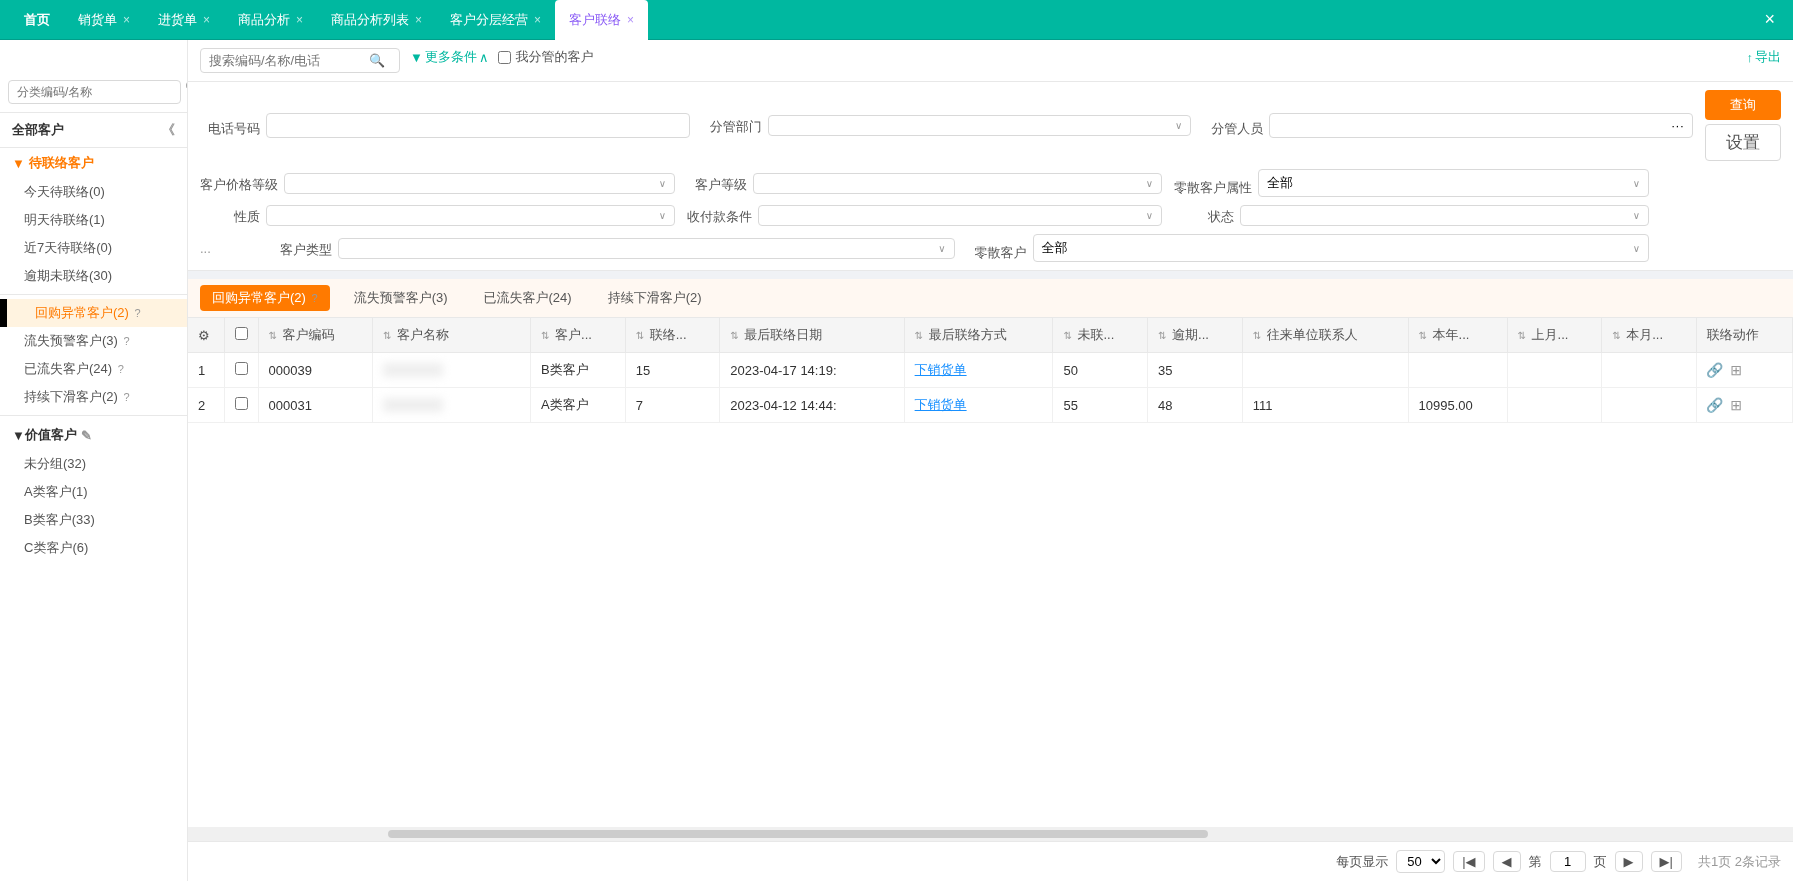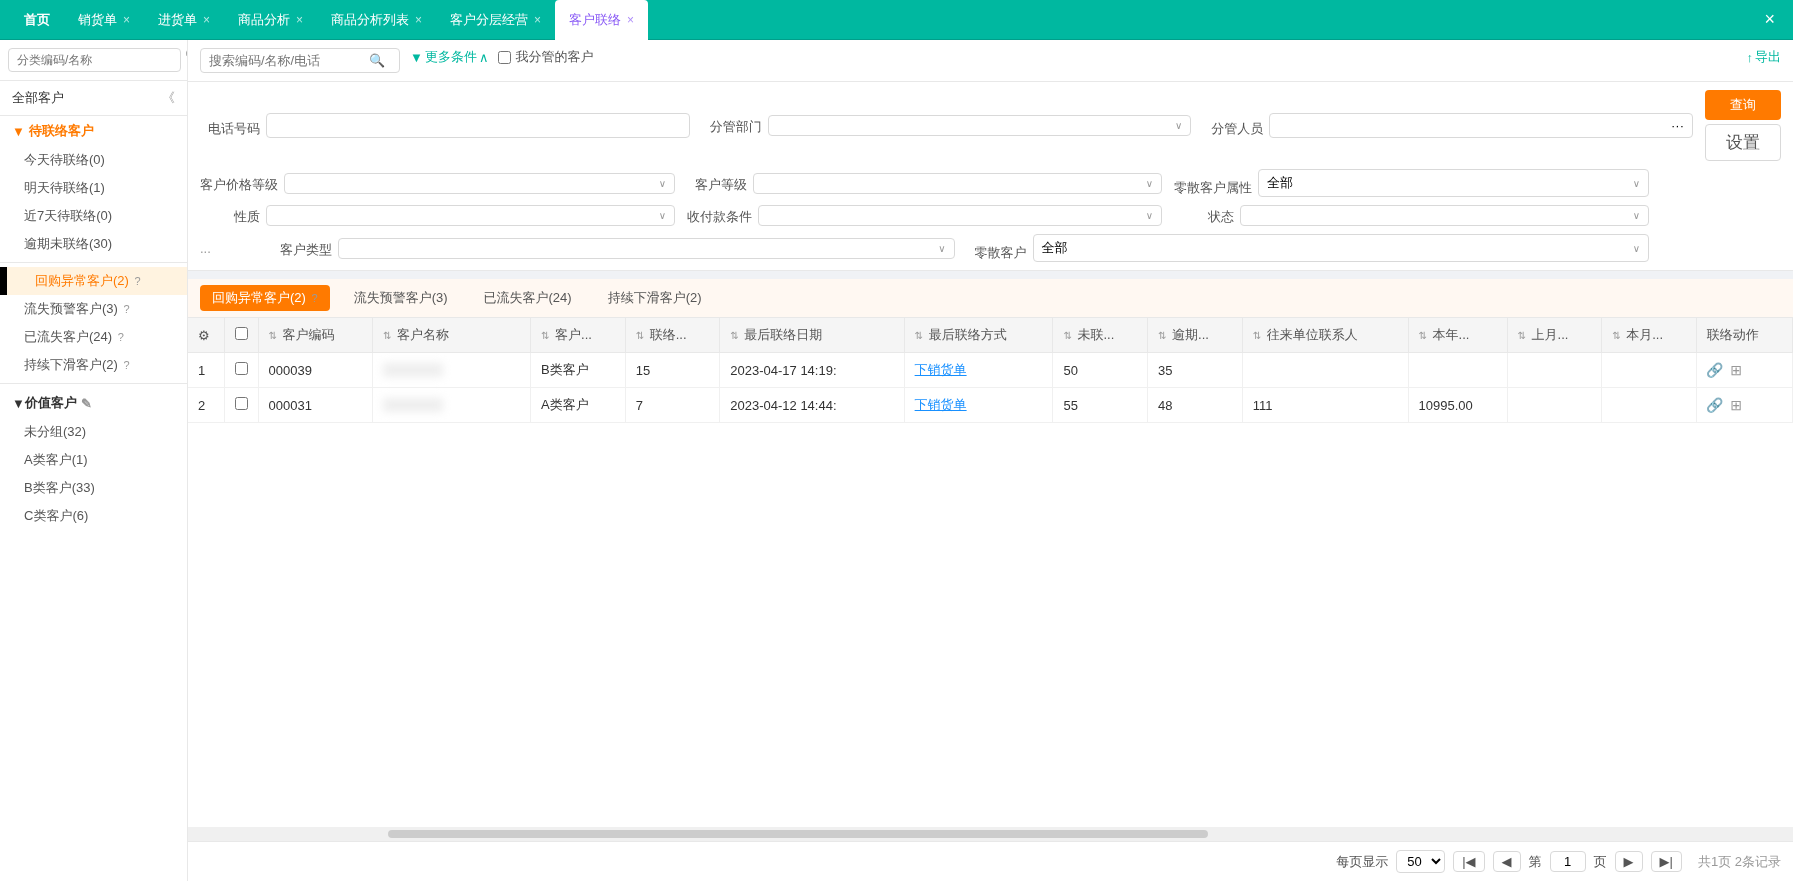--- a/index.html
+++ b/index.html
@@ -33,31 +33,32 @@
     }
 
     
     .sidebar {
       width: 188px; background: #fff; border-right: 1px solid #e8e8e8;
       overflow-y: auto; flex-shrink: 0; position: relative;
     }
     .sidebar-search {
       display: flex; align-items: flex-start; padding: 8px 8px;
       border-bottom: 1px solid #e8e8e8;
+      margin-top: 32px;
     }
     .sidebar-search input {
       flex: 1; border: 1px solid #d9d9d9; border-radius: 4px;
       padding: 4px 8px; font-size: 12px; outline: none;
     }
     .sidebar-search .search-btn {
       margin-left: 4px; color: #999; cursor: pointer;
     }
     .sidebar-header {
       display: flex; align-items: center; padding: 8px 12px;
-      font-weight: normal; color: #333; border-bottom: 1px solid #e8e8e8;
+      font-weight: bold; color: #333; border-bottom: 1px solid #e8e8e8;
       justify-content: space-between;
     }
     .sidebar-header .expand-icon { color: #999; cursor: pointer; }
     .sidebar-group-title {
       display: flex; align-items: center; padding: 6px 12px;
       color: #ff7a00; font-weight: bold; cursor: pointer; font-size: 13px;
     }
     .sidebar-group-title .triangle { margin-right: 4px; }
     .sidebar-item {
       padding: 5px 12px 5px 24px; color: #555; cursor: pointer; font-size: 13px;

